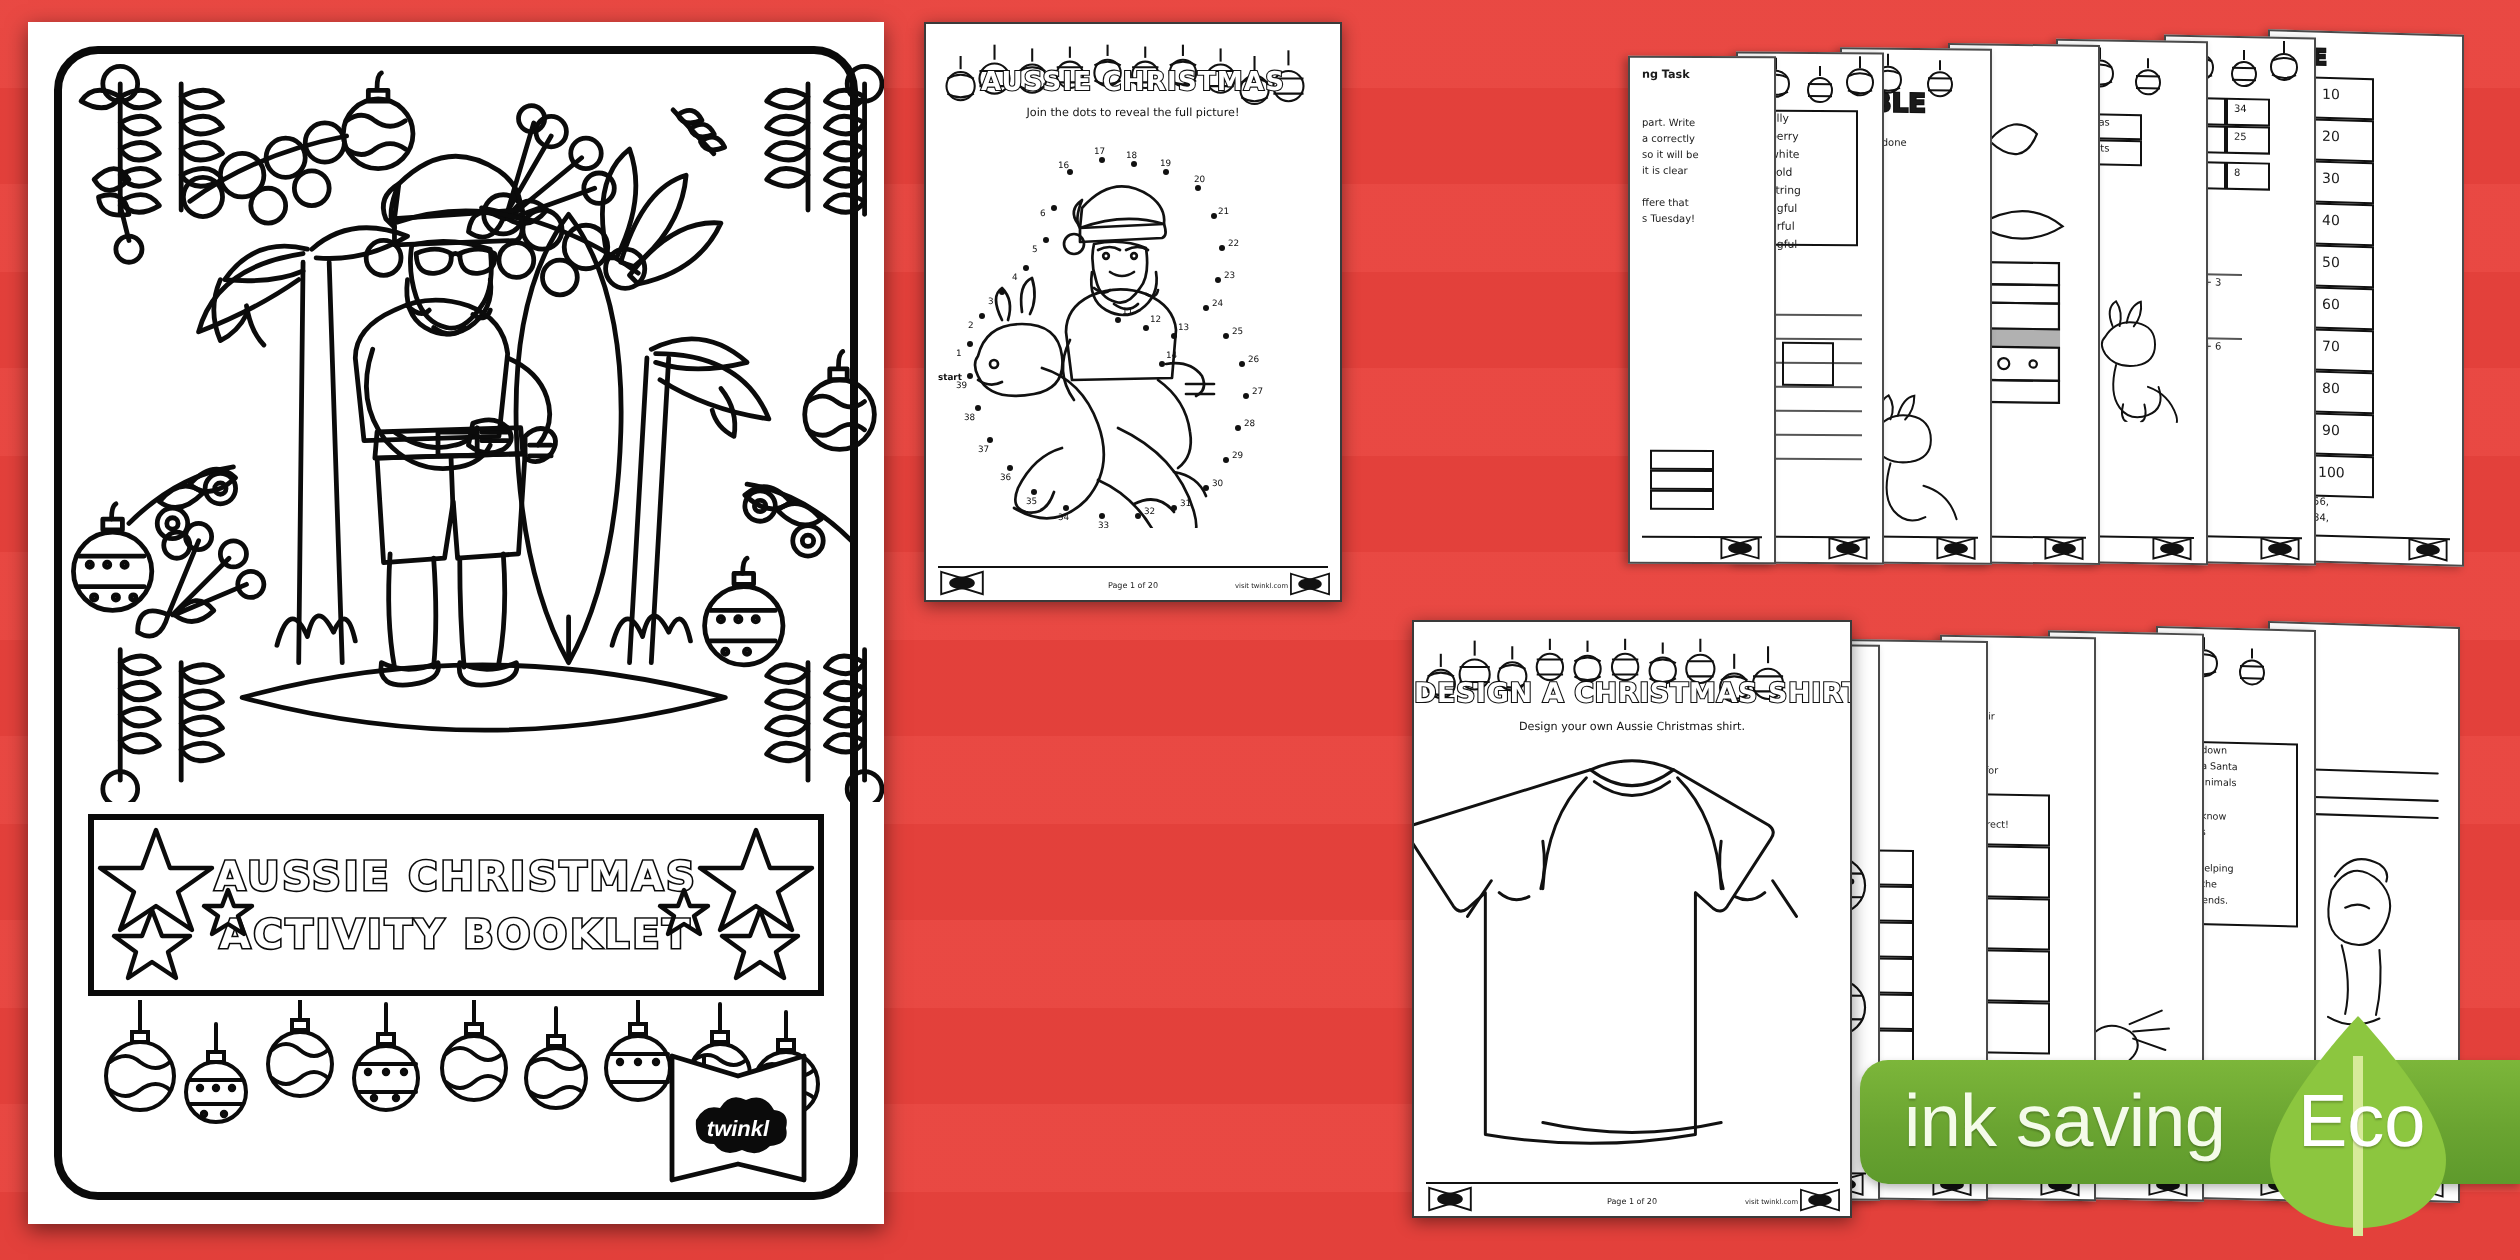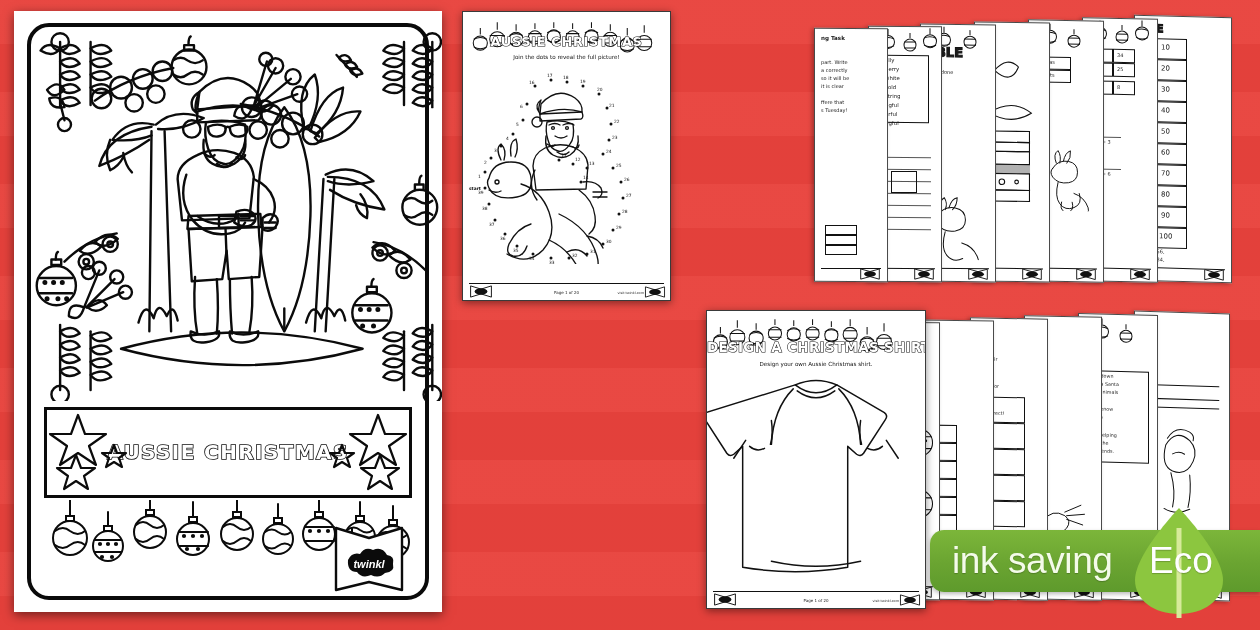--- a/index.html
+++ b/index.html
@@ -347,20 +347,21 @@
         <path d="M148 226 q-2 30 2 52 M168 228 q2 28 0 50"></path>
         <path d="M180 228 q0 28 2 50 M200 226 q2 28 -2 50"></path>
 
         <path d="M144 276 q12 6 26 0 q2 8 -12 10 q-16 2 -14 -10Z"></path>
         <path d="M180 276 q12 6 26 0 q2 8 -12 10 q-16 2 -14 -10Z"></path>
       </g>
     </svg>
 
     <div id="title-box">
       <div class="cover-title">AUSSIE CHRISTMAS</div>
+      <div class="cover-title">ACTIVITY BOOKLET</div>
     </div>
     <svg id="title-stars" viewBox="0 0 368 85">
       <g fill="none" stroke="#0b0b0b" stroke-width="2.2" stroke-linejoin="round">
         <path d="M34 8 L41 27 L62 27 L45 39 L52 58 L34 46 L16 58 L23 39 L6 27 L27 27Z"></path>
         <path d="M32 48 L37 61 L51 61 L40 69 L44 82 L32 74 L20 82 L24 69 L13 61 L27 61Z"></path>
         <path d="M70 38 L73 46 L82 46 L75 51 L78 60 L70 55 L62 60 L65 51 L58 46 L67 46Z"></path>
         <path d="M334 8 L341 27 L362 27 L345 39 L352 58 L334 46 L316 58 L323 39 L306 27 L327 27Z"></path>
         <path d="M336 48 L341 61 L355 61 L344 69 L348 82 L336 74 L324 82 L328 69 L317 61 L331 61Z"></path>
         <path d="M298 38 L301 46 L310 46 L303 51 L306 60 L298 55 L290 60 L293 51 L286 46 L295 46Z"></path>
       </g>

